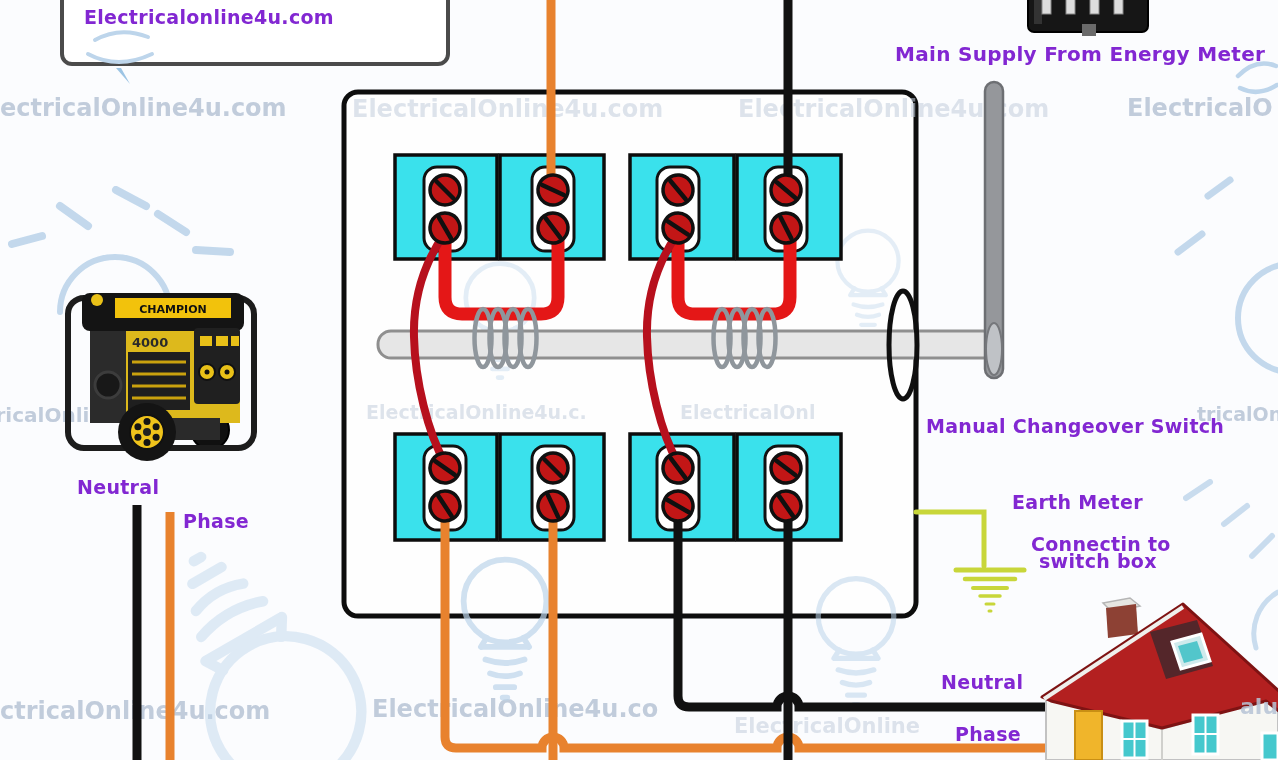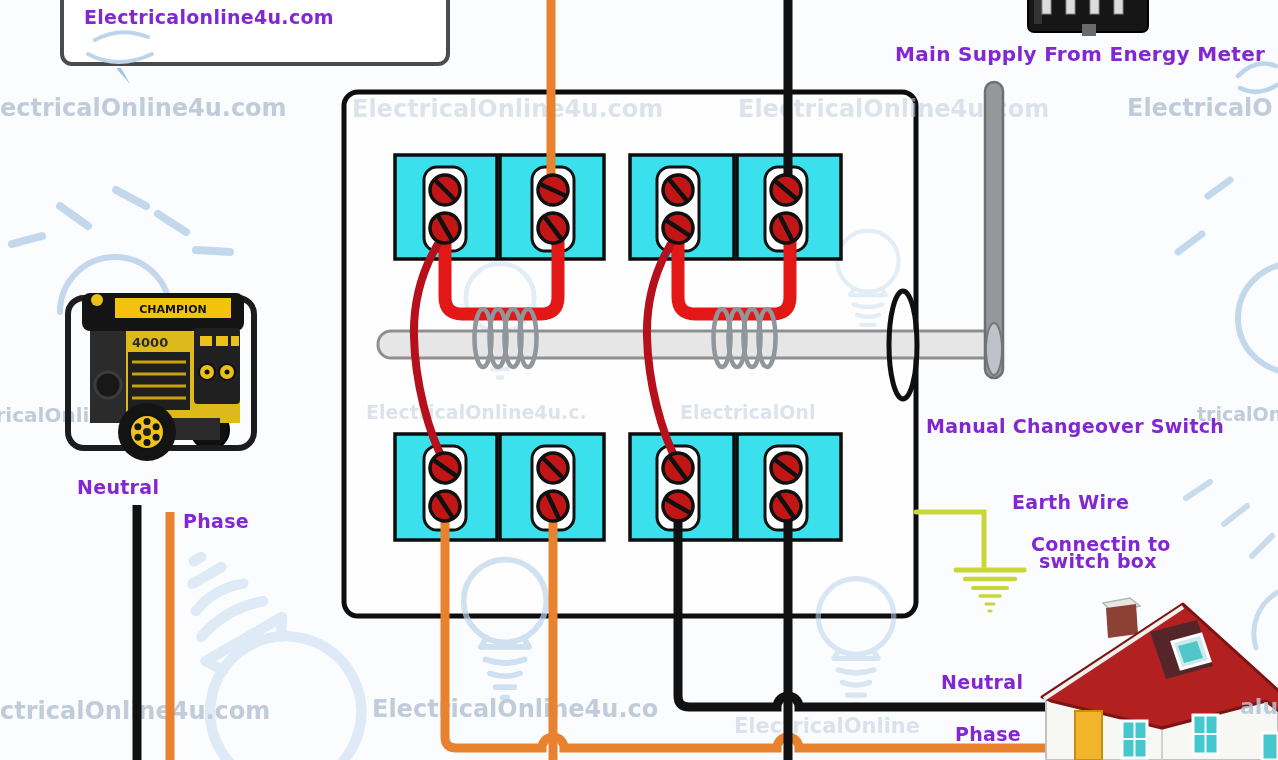--- a/index.html
+++ b/index.html
@@ -258,21 +258,21 @@
     </g>
     <rect x="1262" y="733" width="16" height="27" fill="#45c8cd" stroke="#fff" stroke-width="3"></rect>
   </g>
 
   <text class="wm" x="1240" y="714" font-size="22">alu</text>
 </svg>
 
 <div class="lbl sitebox-text" style="left:84px;top:6px;">Electricalonline4u.com</div>
 <div class="lbl" style="left:895px;top:42px;font-size:20px;">Main Supply From Energy Meter</div>
 <div class="lbl" style="left:926px;top:415px;">Manual Changeover Switch</div>
-<div class="lbl" style="left:1012px;top:491px;">Earth Wire</div>
+<div class="lbl" style="left:1012px;top:491px;">Earth Meter</div>
 <div class="lbl" style="left:1031px;top:533px;">Connectin to</div>
 <div class="lbl" style="left:1039px;top:550px;">switch box</div>
 <div class="lbl" style="left:77px;top:476px;">Neutral</div>
 <div class="lbl" style="left:183px;top:510px;">Phase</div>
 <div class="lbl" style="left:941px;top:671px;">Neutral</div>
 <div class="lbl" style="left:955px;top:723px;">Phase</div>
 
 </div>
 
 </body></html>

